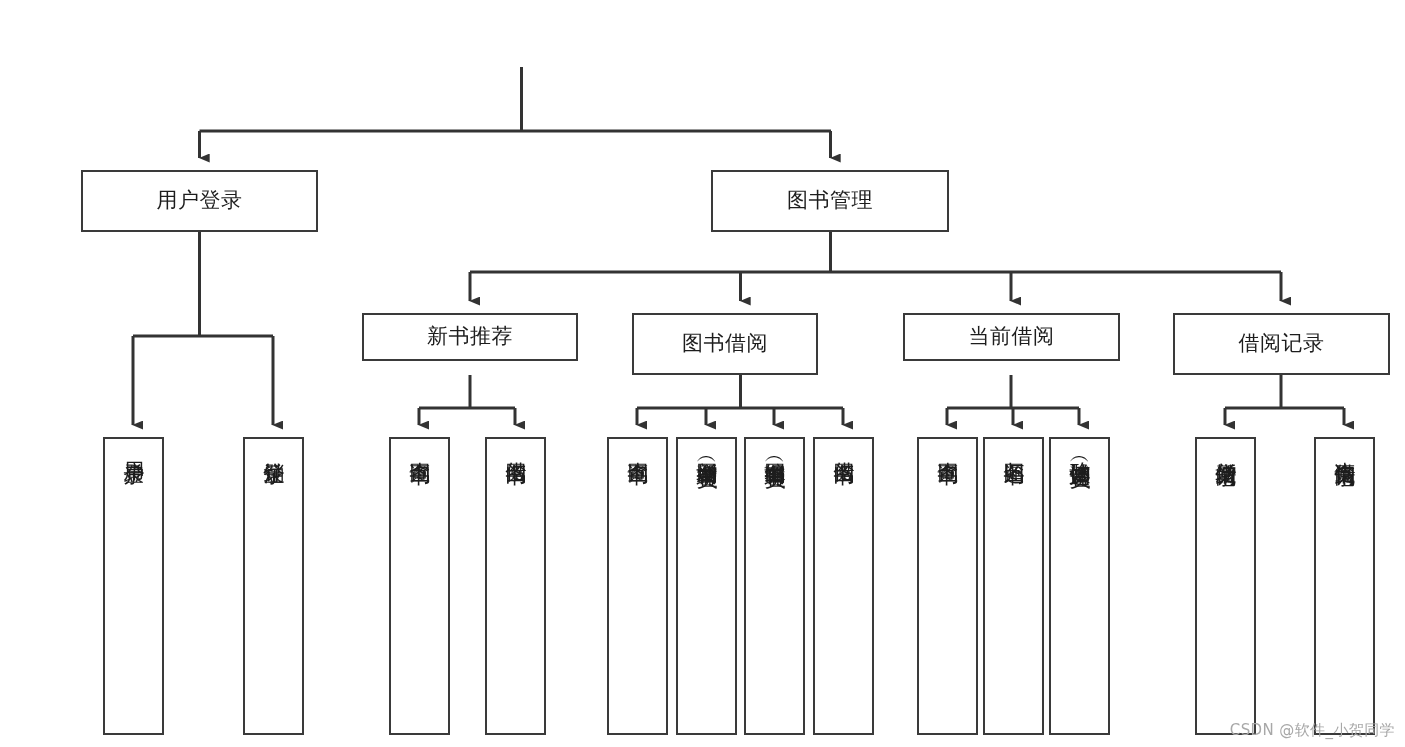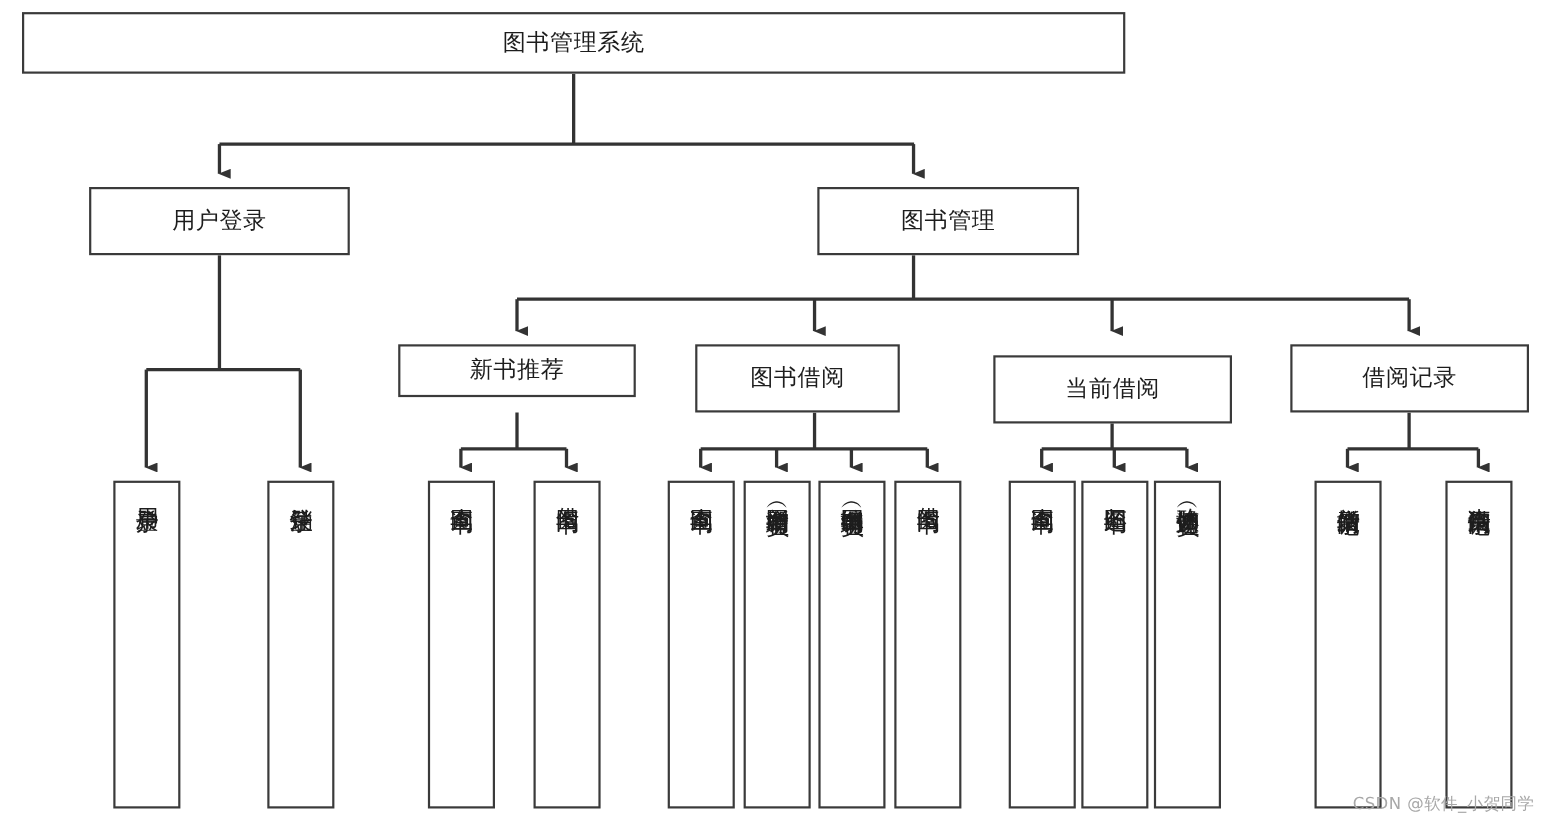--- a/index.html
+++ b/index.html
@@ -119,41 +119,38 @@
       <path d="M1013,408 L1013,425" marker-end="url(#arrowhead)"></path>
       <path d="M1079,408 L1079,425" marker-end="url(#arrowhead)"></path>
 
       <path d="M1281,375 L1281,408"></path>
       <path d="M1225,408 L1344,408"></path>
       <path d="M1225,408 L1225,425" marker-end="url(#arrowhead)"></path>
       <path d="M1344,408 L1344,425" marker-end="url(#arrowhead)"></path>
     </g>
   </svg>
 
-  <div class="node root-node h-node" style="left:20px; top:11px; width:1003px; height:56px;">
-    <span class="node-label">图书管理系统</span>
-  </div>
 
   <div class="node h-node" style="left:81px; top:170px; width:237px; height:62px;">
     <span class="node-label">用户登录</span>
   </div>
 
-  <div class="node h-node" style="left:711px; top:170px; width:238px; height:62px;margin-left:32px;">
+  <div class="node h-node" style="left:711px; top:170px; width:238px; height:62px;">
     <span class="node-label">图书管理</span>
   </div>
 
   <div class="node h-node" style="left:362px; top:313px; width:216px; height:48px;">
     <span class="node-label">新书推荐</span>
   </div>
 
   <div class="node h-node" style="left:632px; top:313px; width:186px; height:62px;justify-content:center;">
     <span class="node-label">图书借阅</span>
   </div>
 
-  <div class="node h-node" style="left:903px; top:323px; width:217px; height:62px;">
+  <div class="node h-node" style="left:903px; top:313px; width:217px; height:48px;">
     <span class="node-label">当前借阅</span>
   </div>
 
   <div class="node h-node" style="left:1173px; top:313px; width:217px; height:62px;font-family:Liberation Serif, serif;">
     <span class="node-label">借阅记录</span>
   </div>
 
   <div class="node v-node" style="left:103px; top:437px; width:61px; height:298px;">
     <span class="node-label">用户登录</span>
   </div>

